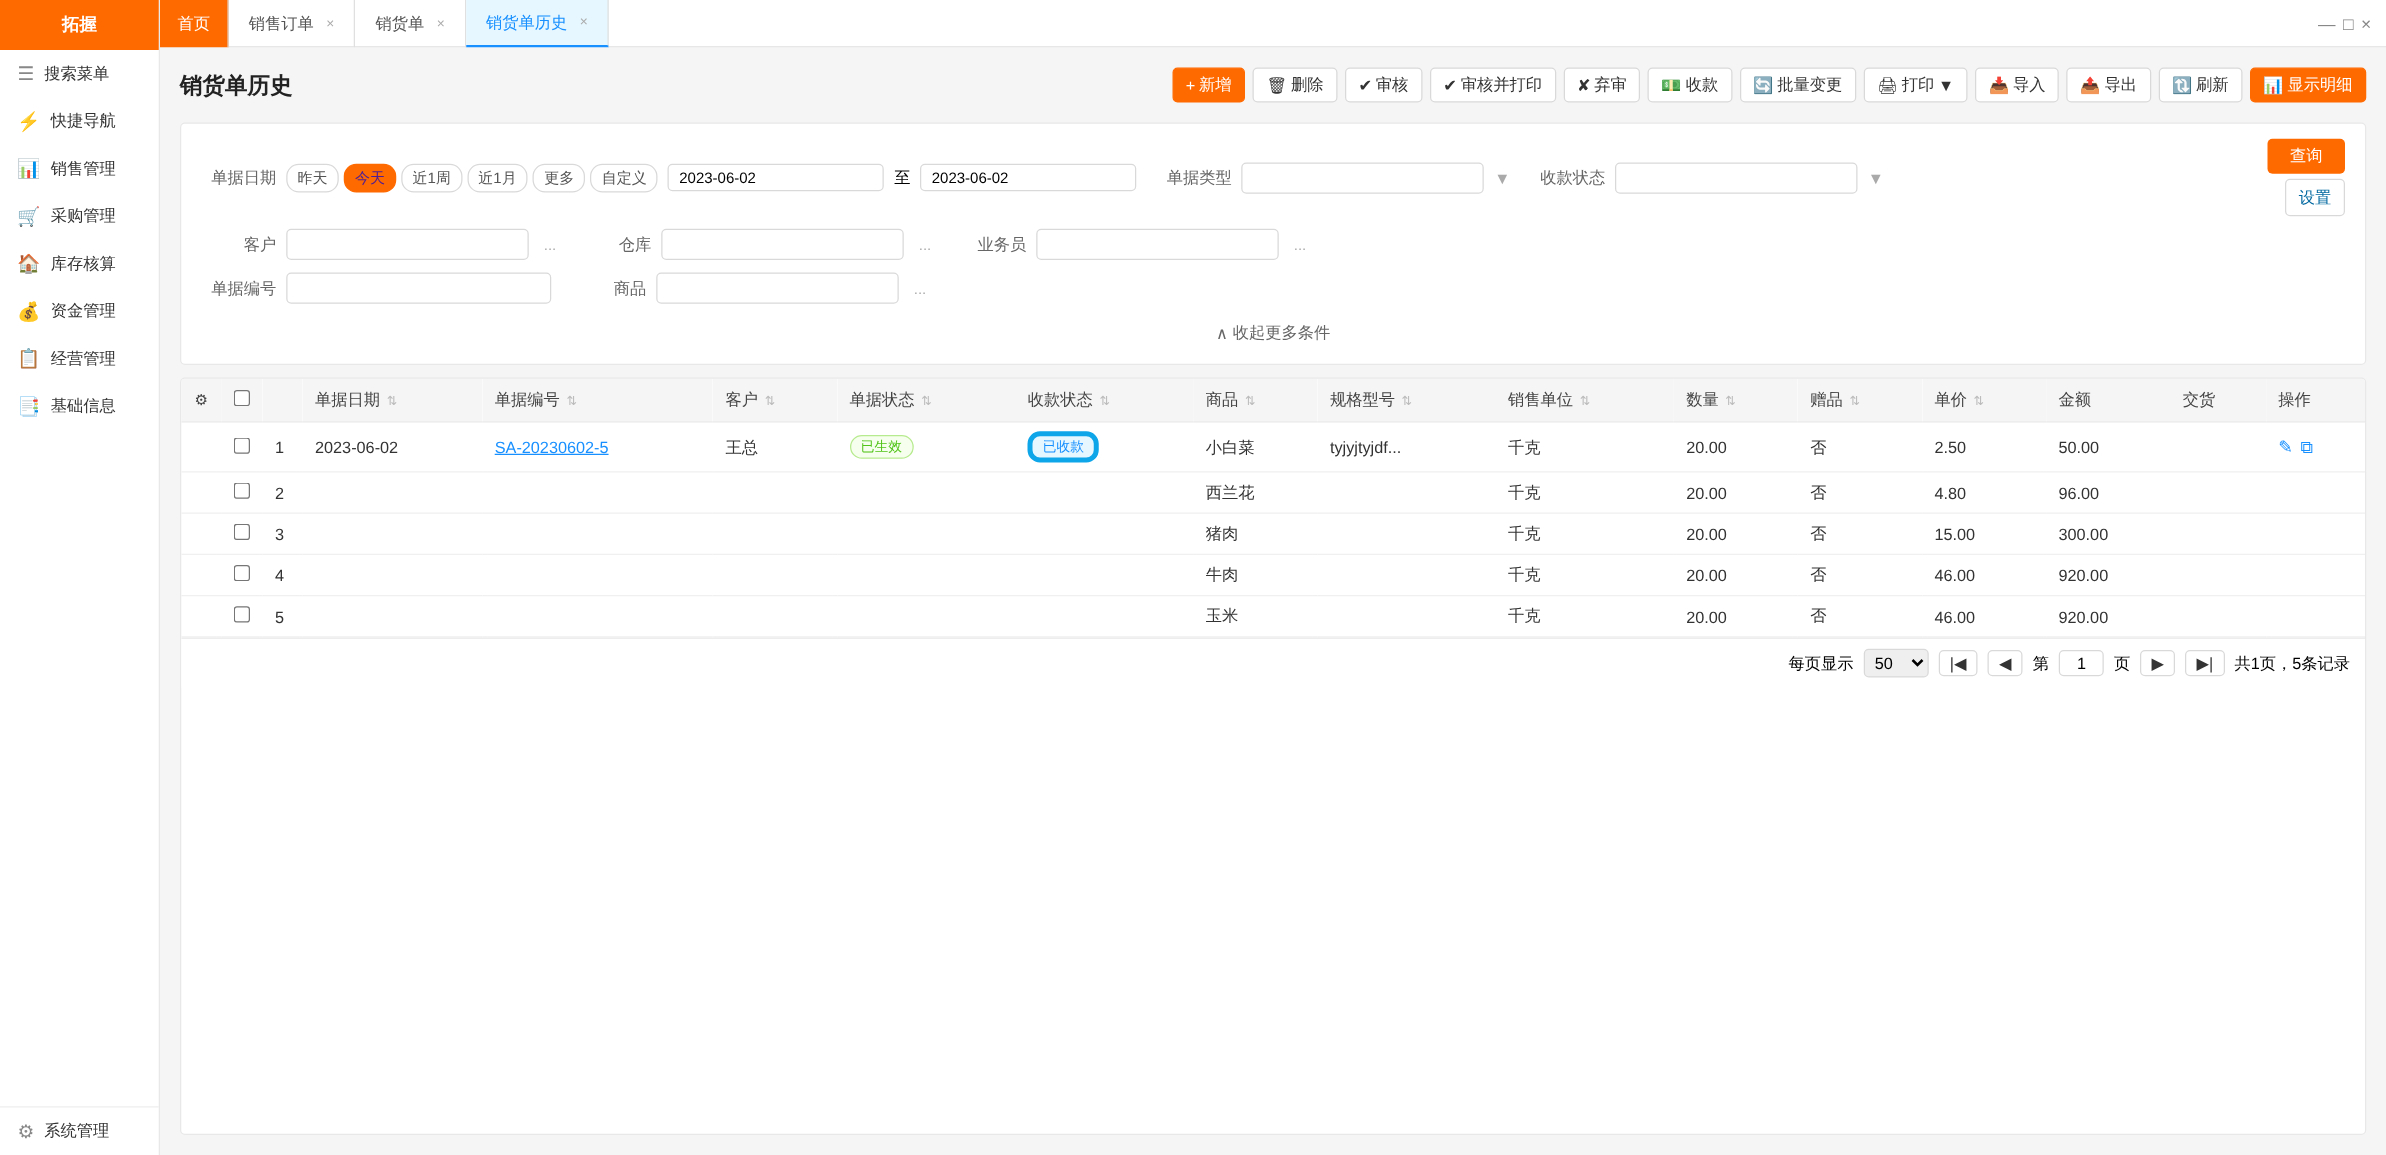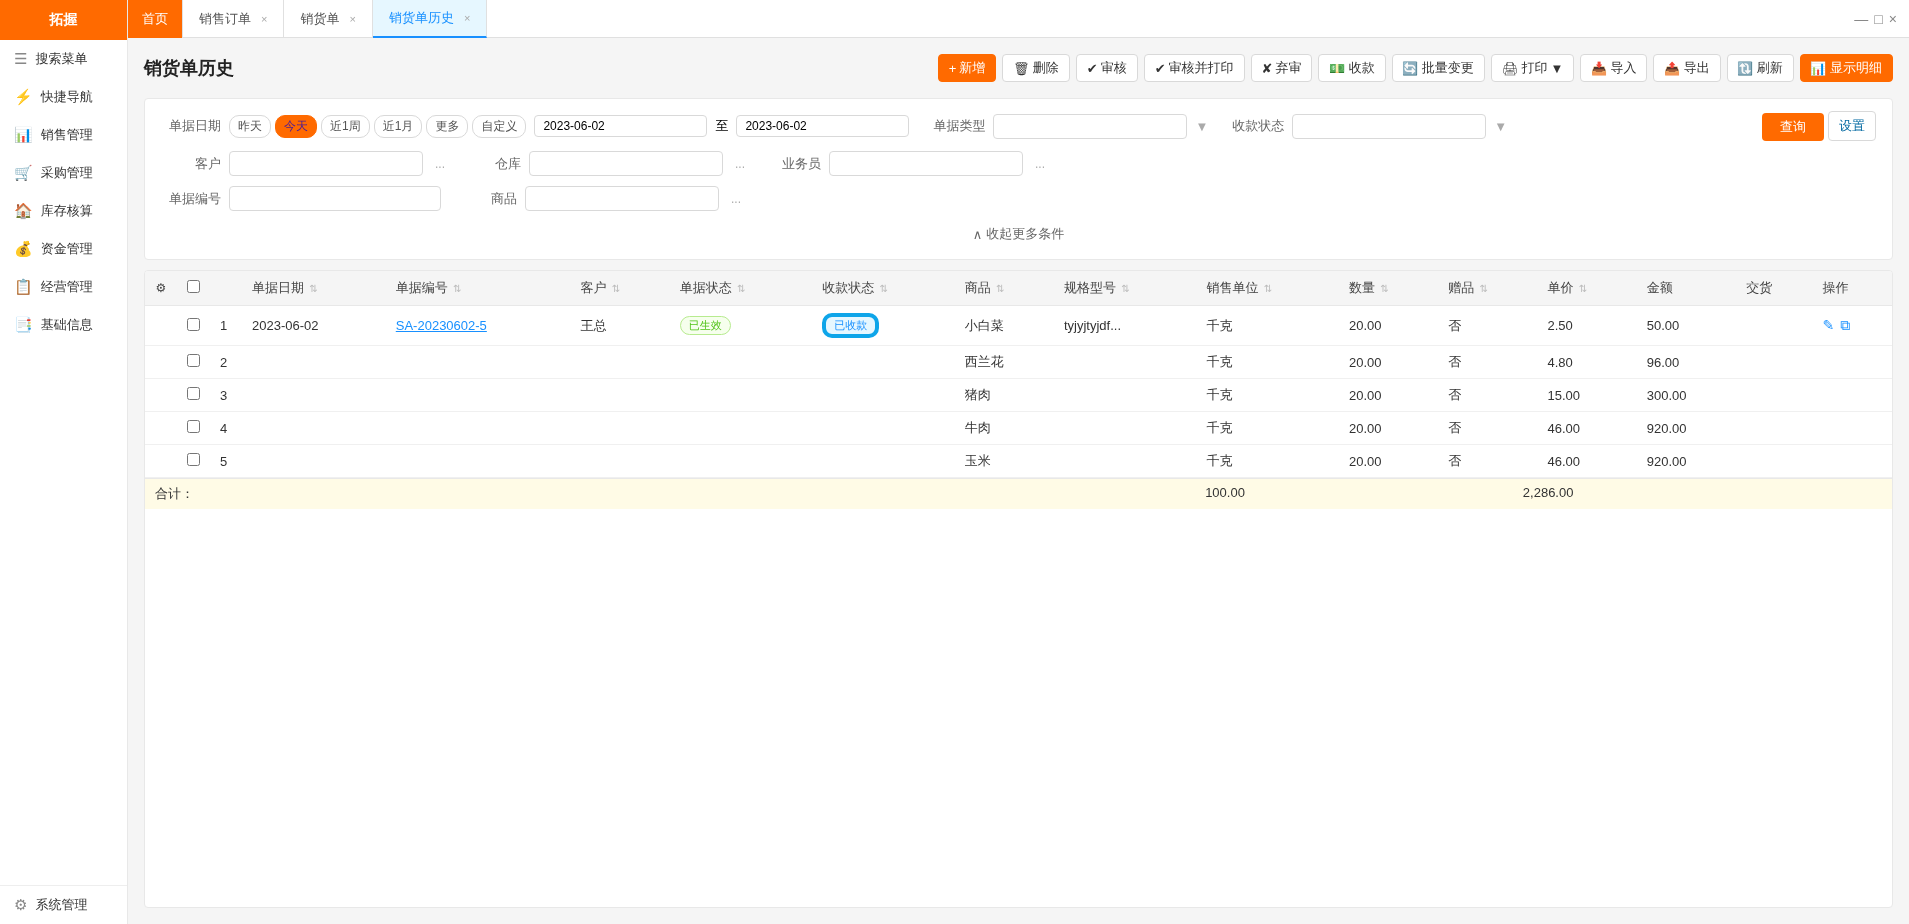--- a/index.html
+++ b/index.html
@@ -75,21 +75,21 @@
     .page-input { width: 36px; border: 1px solid #d9d9d9; border-radius: 4px; text-align: center; padding: 2px; }
     .per-page-select { border: 1px solid #d9d9d9; border-radius: 4px; padding: 2px 4px; }
 
     .gear-col { width: 32px; text-align: center; }
     .check-col { width: 28px; text-align: center; }
     .no-col { width: 32px; text-align: center; }
 
     .tab-bar-right { margin-left: auto; padding-right: 12px; display: flex; align-items: center; gap: 6px; }
     .window-btn { cursor: pointer; color: #888; font-size: 14px; }
 
-    .filter-actions { display: flex; flex-direction: row; gap: 4px; align-items: flex-end; margin-left: auto; }
+    .filter-actions { display: flex; flex-direction: column; gap: 4px; align-items: flex-end; margin-left: auto; }
   </style>
 </head>
 <body>
 
 <div class="sidebar">
   <div class="sidebar-logo">拓握</div>
 
   <div class="sidebar-item">
     <span class="icon">☰</span>
     <span>搜索菜单</span>
@@ -404,26 +404,32 @@
             <td>20.00</td>
             <td>否</td>
             <td>46.00</td>
             <td>920.00</td>
             <td></td>
             <td></td>
           </tr>
         </tbody>
       </table>
 
-      <div class="table-footer">
-        <span class="footer-label">合计：</span>
-        <div class="footer-cells">
-          <span style="flex:5;"></span>
-          <span class="footer-cell" style="flex:2; text-align:right; padding-right:40px;">100.00</span>
-          <span style="flex:1;"></span>
-          <span class="footer-cell" style="flex:1; text-align:right; padding-right:20px;">2,286.00</span>
-          <span style="flex:2;"></span>
-        </div>
-      </div>
-
+
+      <div class="pagination">
+        <span>每页显示</span>
+        <select class="per-page-select">
+          <option>50</option>
+          <option>100</option>
+          <option>200</option>
+        </select>
+        <button class="pagination-btn">|◀</button>
+        <button class="pagination-btn">◀</button>
+        <span>第</span>
+        <input class="page-input" type="text" value="1" style="">
+        <span>页</span>
+        <button class="pagination-btn">▶</button>
+        <button class="pagination-btn">▶|</button>
+        <span>共1页，5条记录</span>
+      </div>
     </div>
   </div>
 </div>
 
 </body></html>

